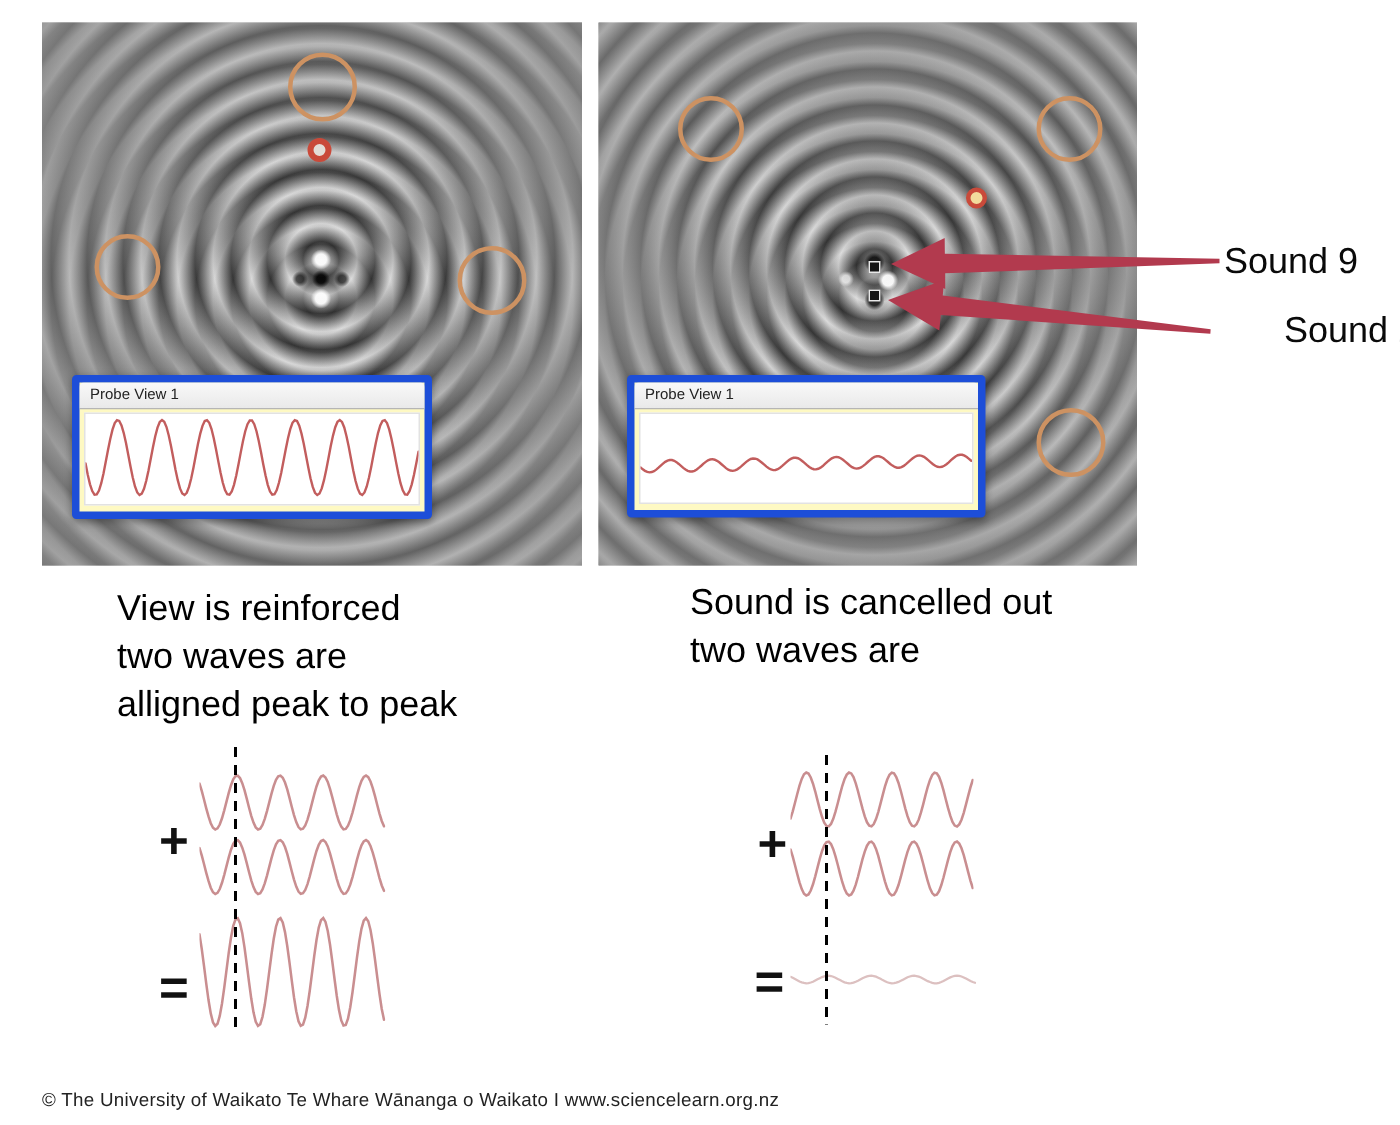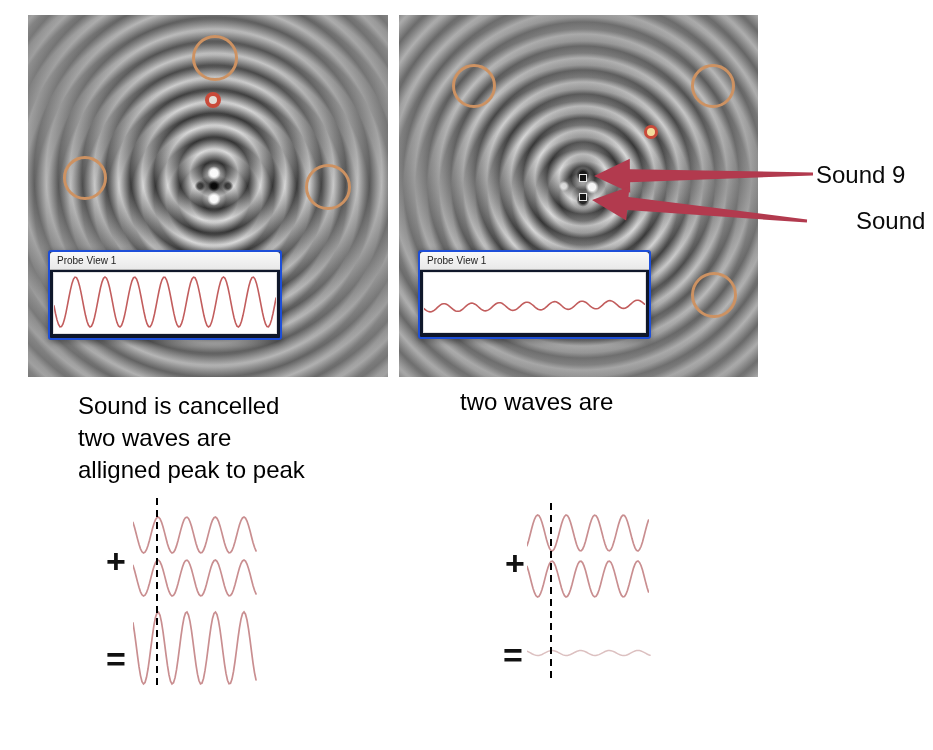--- a/index.html
+++ b/index.html
@@ -39,21 +39,21 @@
   .sim-right .fade{background:radial-gradient(circle at 184px 172px,
       rgba(143,143,143,0) 0px, rgba(143,143,143,.12) 80px, rgba(143,143,143,.5) 170px, rgba(143,143,143,.78) 310px);}
 
   .ann-circle{position:absolute;border:3px solid var(--circle,#cd9262);border-radius:50%;z-index:4;}
   .probe-dot{position:absolute;border-radius:50%;z-index:4;}
   .probe-dot.left{left:177px;top:77px;width:8px;height:8px;border:4px solid var(--probe-ring,#c94a3a);background:var(--probe-center-left,#e3ded8);}
   .probe-dot.right{left:245px;top:110px;width:8px;height:8px;border:3px solid var(--probe-ring,#c94a3a);background:var(--probe-center-right,#f2dc9c);}
   .src-square{position:absolute;width:6px;height:6px;border:1px solid #e8e8e8;background:#141414;z-index:4;}
 
   
-  .probe-panel{position:absolute;z-index:5;background:#0f172a;border:2px solid #1d4ed8;border-radius:3px;
+  .probe-panel{position:absolute;z-index:5;background:#fef9c3;border:5px solid #1d4ed8;border-radius:3px;
                box-shadow:0 2px 6px rgba(0,0,0,.35);}
   .sim-left .probe-panel{left:20px;top:235px;width:230px;height:86px;}
   .sim-right .probe-panel{left:19px;top:235px;width:229px;height:85px;}
   .probe-title{height:17px;line-height:17px;padding-left:7px;font-size:10px;color:#222;
                background:linear-gradient(#f9f9f9,#e9e9e9);border-bottom:1px solid #b5b5b5;
                border-radius:3px 3px 0 0;}
   .probe-plot{position:absolute;left:3px;right:3px;top:20px;bottom:4px;background:#fff;border:1px solid #e2e2e2;}
   .probe-plot svg{display:block;}
 
   
@@ -125,25 +125,26 @@
   </div>
 
   <svg class="arrow-overlay" width="933" height="750" id="arrows">
       <polygon points="594.0,176.0 629.8,158.7 629.9,169.2 813.0,172.5 813.0,175.5 630.1,182.2 630.2,192.7" fill="#b23a4e"></polygon>
       <polygon points="592.0,200.0 629.5,186.6 628.5,197.0 807.1,219.5 806.9,222.5 627.2,210.0 626.2,220.4" fill="#b23a4e"></polygon>
     </svg>
   <div class="sound-label s1">Sound 9</div>
   <div class="sound-label s2">Sound 2</div>
 
   <div class="caption caption-left">
-    <div>Sound is cancelled</div>
+    <div>View is reinforced</div>
     <div>two waves are</div>
     <div>alligned peak to peak</div>
   </div>
   <div class="caption caption-right">
+    <div>Sound is cancelled out</div>
     <div>two waves are</div>
   </div>
 
   <div class="op plus-left">+</div>
   <div class="op eq-left">=</div>
   <svg class="wave-abs" style="left:133px;top:514px;" width="124" height="42">
       <path d="M0.0 8.4 L1.5 13.3 L3.0 19.0 L4.5 24.9 L6.0 30.3 L7.5 34.8 L9.0 37.8 L10.5 39.0 L12.0 38.2 L13.5 35.7 L15.0 31.5 L16.5 26.2 L18.0 20.4 L19.5 14.6 L21.0 9.5 L22.5 5.6 L24.0 3.4 L25.5 3.1 L27.0 4.7 L28.5 8.1 L30.0 12.8 L31.5 18.4 L33.0 24.3 L34.5 29.9 L36.0 34.4 L37.5 37.6 L39.0 39.0 L40.5 38.4 L42.0 36.0 L43.5 31.9 L45.0 26.7 L46.5 20.9 L48.0 15.1 L49.5 9.9 L51.0 5.9 L52.5 3.6 L54.0 3.1 L55.5 4.5 L57.0 7.7 L58.5 12.3 L60.0 17.9 L61.5 23.8 L63.0 29.4 L64.5 34.1 L66.0 37.4 L67.5 38.9 L69.0 38.5 L70.5 36.3 L72.0 32.4 L73.5 27.2 L75.0 21.4 L76.5 15.6 L78.0 10.3 L79.5 6.2 L81.0 3.7 L82.5 3.0 L84.0 4.3 L85.5 7.3 L87.0 11.9 L88.5 17.4 L90.0 23.2 L91.5 28.9 L93.0 33.7 L94.5 37.1 L96.0 38.9 L97.5 38.6 L99.0 36.5 L100.5 32.8 L102.0 27.7 L103.5 22.0 L105.0 16.1 L106.5 10.8 L108.0 6.5 L109.5 3.9 L111.0 3.0 L112.5 4.1 L114.0 7.0 L115.5 11.4 L117.0 16.8 L118.5 22.7 L120.0 28.4 L121.5 33.3 L123.0 36.9 " fill="none" stroke="#c98e90" stroke-width="1.7" stroke-linecap="round"></path>
     </svg>
   <svg class="wave-abs" style="left:133px;top:557px;" width="124" height="42">
       <path d="M0.0 8.4 L1.5 13.3 L3.0 19.0 L4.5 24.9 L6.0 30.3 L7.5 34.8 L9.0 37.8 L10.5 39.0 L12.0 38.2 L13.5 35.7 L15.0 31.5 L16.5 26.2 L18.0 20.4 L19.5 14.6 L21.0 9.5 L22.5 5.6 L24.0 3.4 L25.5 3.1 L27.0 4.7 L28.5 8.1 L30.0 12.8 L31.5 18.4 L33.0 24.3 L34.5 29.9 L36.0 34.4 L37.5 37.6 L39.0 39.0 L40.5 38.4 L42.0 36.0 L43.5 31.9 L45.0 26.7 L46.5 20.9 L48.0 15.1 L49.5 9.9 L51.0 5.9 L52.5 3.6 L54.0 3.1 L55.5 4.5 L57.0 7.7 L58.5 12.3 L60.0 17.9 L61.5 23.8 L63.0 29.4 L64.5 34.1 L66.0 37.4 L67.5 38.9 L69.0 38.5 L70.5 36.3 L72.0 32.4 L73.5 27.2 L75.0 21.4 L76.5 15.6 L78.0 10.3 L79.5 6.2 L81.0 3.7 L82.5 3.0 L84.0 4.3 L85.5 7.3 L87.0 11.9 L88.5 17.4 L90.0 23.2 L91.5 28.9 L93.0 33.7 L94.5 37.1 L96.0 38.9 L97.5 38.6 L99.0 36.5 L100.5 32.8 L102.0 27.7 L103.5 22.0 L105.0 16.1 L106.5 10.8 L108.0 6.5 L109.5 3.9 L111.0 3.0 L112.5 4.1 L114.0 7.0 L115.5 11.4 L117.0 16.8 L118.5 22.7 L120.0 28.4 L121.5 33.3 L123.0 36.9 " fill="none" stroke="#c98e90" stroke-width="1.7" stroke-linecap="round"></path>
@@ -159,13 +160,14 @@
       <path d="M0.0 33.7 L1.5 28.9 L3.0 23.2 L4.5 17.3 L6.0 11.8 L7.5 7.3 L9.0 4.2 L10.5 3.0 L12.0 3.7 L13.5 6.3 L15.0 10.5 L16.5 15.7 L18.0 21.6 L19.5 27.4 L21.0 32.5 L22.5 36.4 L24.0 38.6 L25.5 38.9 L27.0 37.3 L28.5 33.9 L30.0 29.1 L31.5 23.5 L33.0 17.6 L34.5 12.0 L36.0 7.5 L37.5 4.4 L39.0 3.0 L40.5 3.6 L42.0 6.1 L43.5 10.2 L45.0 15.5 L46.5 21.3 L48.0 27.1 L49.5 32.3 L51.0 36.2 L52.5 38.5 L54.0 38.9 L55.5 37.4 L57.0 34.1 L58.5 29.4 L60.0 23.8 L61.5 17.9 L63.0 12.3 L64.5 7.7 L66.0 4.5 L67.5 3.1 L69.0 3.6 L70.5 6.0 L72.0 10.0 L73.5 15.2 L75.0 21.0 L76.5 26.9 L78.0 32.1 L79.5 36.1 L81.0 38.4 L82.5 38.9 L84.0 37.5 L85.5 34.3 L87.0 29.6 L88.5 24.1 L90.0 18.1 L91.5 12.5 L93.0 7.9 L94.5 4.6 L96.0 3.1 L97.5 3.5 L99.0 5.8 L100.5 9.8 L102.0 14.9 L103.5 20.8 L105.0 26.6 L106.5 31.8 L108.0 35.9 L109.5 38.4 L111.0 39.0 L112.5 37.6 L114.0 34.5 L115.5 29.9 L117.0 24.3 L118.5 18.4 L120.0 12.8 L121.5 8.0 " fill="none" stroke="#c98e90" stroke-width="1.7" stroke-linecap="round"></path>
     </svg>
   <svg class="wave-abs" style="left:527px;top:558px;" width="122" height="42">
       <path d="M0.0 8.3 L1.5 13.1 L3.0 18.8 L4.5 24.7 L6.0 30.2 L7.5 34.7 L9.0 37.8 L10.5 39.0 L12.0 38.3 L13.5 35.7 L15.0 31.5 L16.5 26.2 L18.0 20.4 L19.5 14.6 L21.0 9.5 L22.5 5.6 L24.0 3.4 L25.5 3.1 L27.0 4.7 L28.5 8.1 L30.0 12.9 L31.5 18.5 L33.0 24.4 L34.5 30.0 L36.0 34.5 L37.5 37.7 L39.0 39.0 L40.5 38.3 L42.0 35.8 L43.5 31.8 L45.0 26.5 L46.5 20.6 L48.0 14.8 L49.5 9.7 L51.0 5.8 L52.5 3.5 L54.0 3.1 L55.5 4.6 L57.0 7.9 L58.5 12.6 L60.0 18.3 L61.5 24.2 L63.0 29.7 L64.5 34.4 L66.0 37.5 L67.5 38.9 L69.0 38.4 L70.5 36.0 L72.0 32.0 L73.5 26.8 L75.0 20.9 L76.5 15.1 L78.0 9.9 L79.5 5.9 L81.0 3.5 L82.5 3.1 L84.0 4.5 L85.5 7.7 L87.0 12.4 L88.5 18.0 L90.0 23.9 L91.5 29.5 L93.0 34.2 L94.5 37.4 L96.0 38.9 L97.5 38.5 L99.0 36.2 L100.5 32.2 L102.0 27.0 L103.5 21.2 L105.0 15.4 L106.5 10.1 L108.0 6.1 L109.5 3.6 L111.0 3.0 L112.5 4.4 L114.0 7.5 L115.5 12.1 L117.0 17.7 L118.5 23.6 L120.0 29.2 L121.5 34.0 " fill="none" stroke="#c98e90" stroke-width="1.7" stroke-linecap="round"></path>
     </svg>
   <svg class="wave-abs" style="left:527px;top:647px;" width="124" height="12">
       <path d="M0.0 4.2 L1.5 4.9 L3.0 5.7 L4.5 6.5 L6.0 7.3 L7.5 7.9 L9.0 8.3 L10.5 8.5 L12.0 8.4 L13.5 8.0 L15.0 7.5 L16.5 6.7 L18.0 5.9 L19.5 5.1 L21.0 4.4 L22.5 3.9 L24.0 3.6 L25.5 3.5 L27.0 3.7 L28.5 4.2 L30.0 4.8 L31.5 5.6 L33.0 6.4 L34.5 7.2 L36.0 7.9 L37.5 8.3 L39.0 8.5 L40.5 8.4 L42.0 8.1 L43.5 7.5 L45.0 6.8 L46.5 6.0 L48.0 5.2 L49.5 4.5 L51.0 3.9 L52.5 3.6 L54.0 3.5 L55.5 3.7 L57.0 4.1 L58.5 4.8 L60.0 5.5 L61.5 6.4 L63.0 7.1 L64.5 7.8 L66.0 8.3 L67.5 8.5 L69.0 8.4 L70.5 8.1 L72.0 7.6 L73.5 6.9 L75.0 6.1 L76.5 5.3 L78.0 4.5 L79.5 4.0 L81.0 3.6 L82.5 3.5 L84.0 3.7 L85.5 4.1 L87.0 4.7 L88.5 5.5 L90.0 6.3 L91.5 7.1 L93.0 7.7 L94.5 8.2 L96.0 8.5 L97.5 8.5 L99.0 8.2 L100.5 7.7 L102.0 7.0 L103.5 6.2 L105.0 5.3 L106.5 4.6 L108.0 4.0 L109.5 3.6 L111.0 3.5 L112.5 3.6 L114.0 4.0 L115.5 4.6 L117.0 5.4 L118.5 6.2 L120.0 7.0 L121.5 7.7 L123.0 8.2 " fill="none" stroke="#dcc0c0" stroke-width="1.5" stroke-linecap="round"></path>
     </svg>
   <div class="dash-line dash-right"></div>
 
+  <div class="footer">© The University of Waikato Te Whare Wānanga o Waikato I www.sciencelearn.org.nz</div>
 </div>
 
 </body></html>

